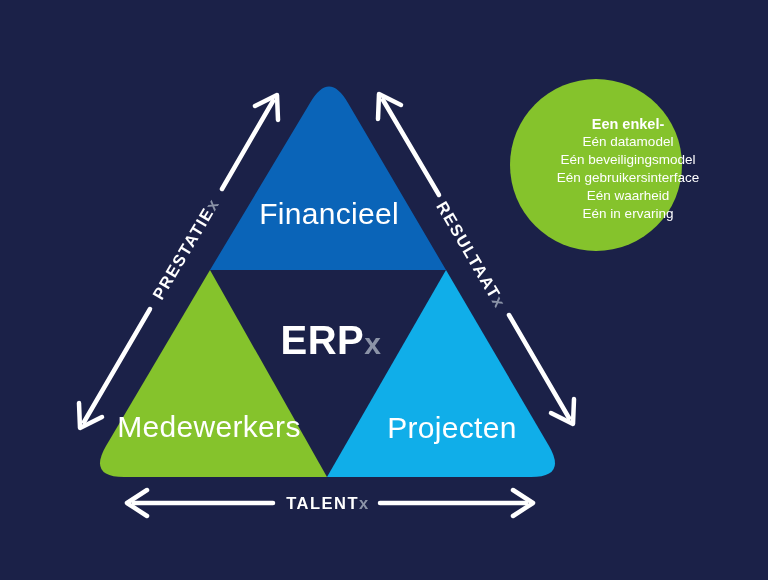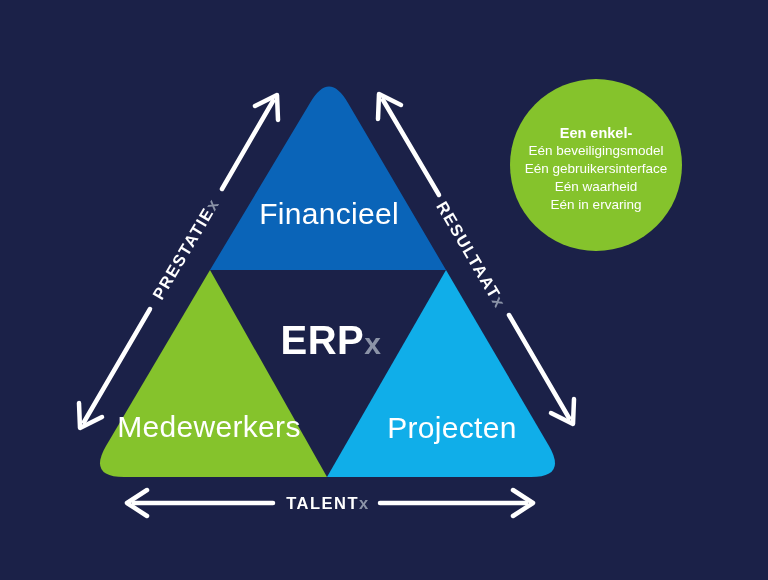--- a/index.html
+++ b/index.html
@@ -39,21 +39,21 @@
   .rot-right{transform:translate(-50%,-50%) rotate(59.7deg);}
   .rot-none{transform:translate(-50%,-50%);}
   .erpx{
     position:absolute;transform:translate(-50%,-50%);white-space:nowrap;
     color:var(--text-white);font-weight:bold;font-size:40px;letter-spacing:.5px;text-align:right;
   }
   .erpx .x-suffix{color:var(--suffix-gray);font-size:30px;}
   .callout-text{
     position:absolute;transform:translate(-50%,-50%);
     color:var(--text-white);text-align:center;
-    font-size:13.5px;line-height:18px;white-space:nowrap;
+    font-size:13.5px;line-height:18px;white-space:nowrap;margin-left:32px;
   }
   .callout-text .bold{font-weight:bold;font-size:14.5px;}
 </style>
 </head>
 <body>
 
 <div class="stage">
 
   <svg class="layer" viewBox="0 0 768 580">
 
@@ -98,19 +98,20 @@
   </div>
   <div class="edge-label rot-right" style="left:471px;top:255px;">
     <span>RESULTAAT</span><span class="x-suffix">x</span>
   </div>
   <div class="edge-label rot-none" style="left:328px;top:503px;">
     <span>TALENT</span><span class="x-suffix">x</span>
   </div>
 
   <div class="callout-text" style="left:596px;top:169px;">
     <div class="bold">Een enkel-</div>
+    <div>Eén datamodel</div>
     <div>Eén beveiligingsmodel</div>
     <div>Eén gebruikersinterface</div>
     <div>Eén waarheid</div>
     <div>Eén in ervaring</div>
   </div>
 
 </div>
 
 </body></html>

